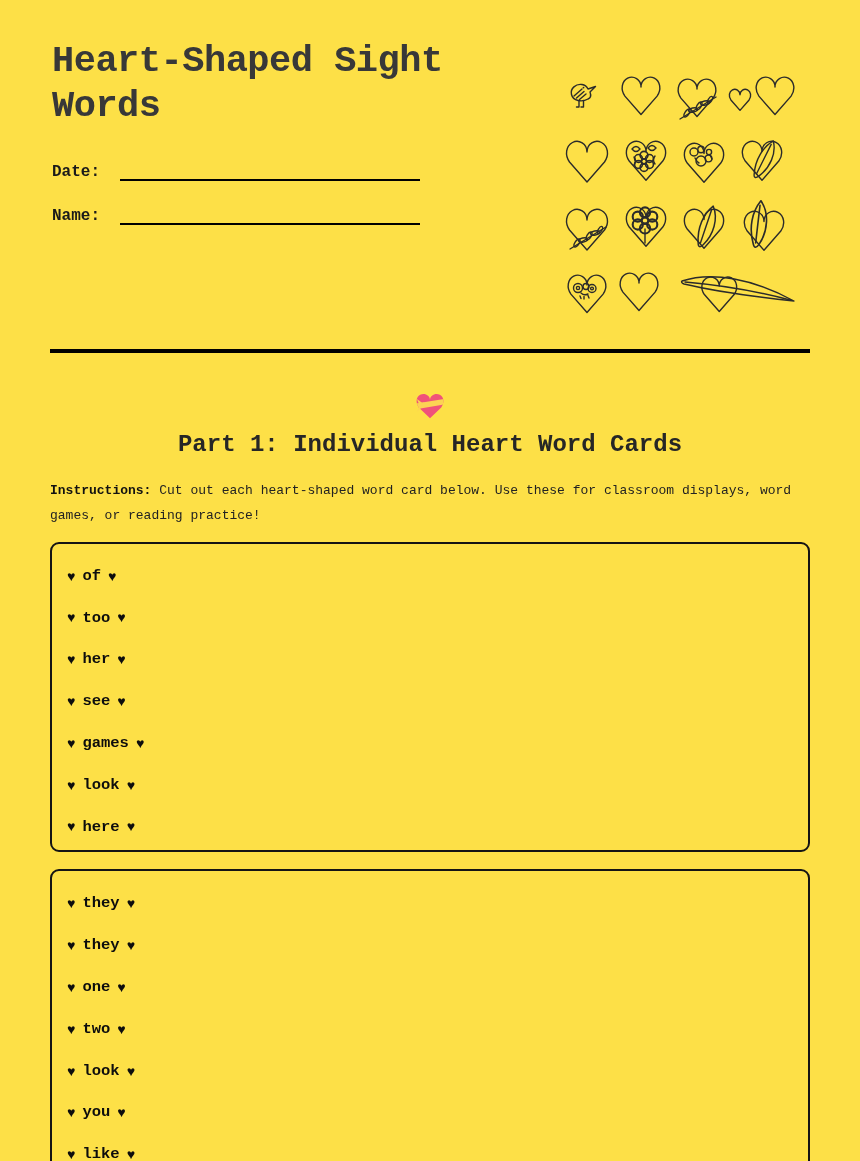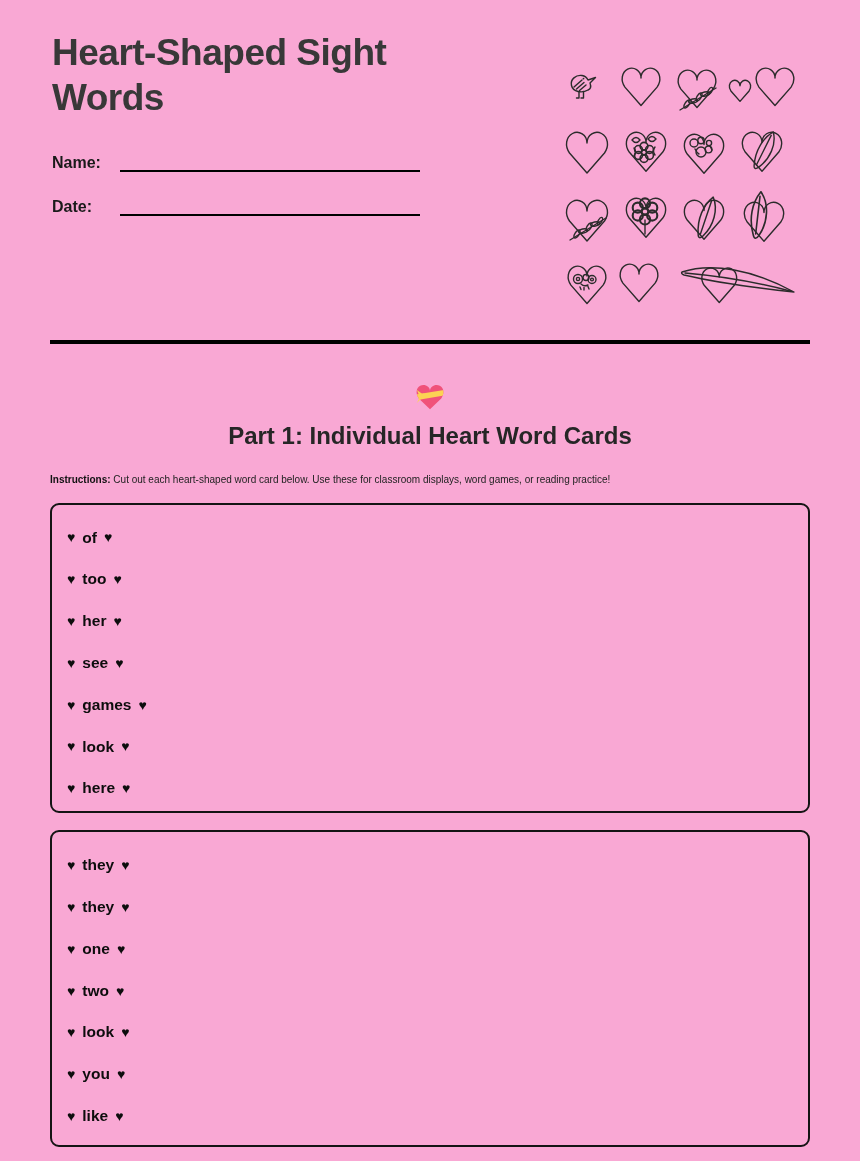--- a/index.html
+++ b/index.html
@@ -4,44 +4,45 @@
 <style>
   * { box-sizing: border-box; }
   html,body { margin:0; padding:0; background:#ffffff; }
   body {
     font-family: "Liberation Sans", sans-serif;
     color:#1a1a1a;
     width:860px;
   }
   .page {
     width:860px; height:1161px;
-    padding:28px 50px 0 50px;
+    padding:37px 50px 0 50px;
     overflow:hidden;
-    background:#f9a8d4;
+    background:#fde047;
+    font-family:Liberation Mono, monospace;
   }
   .header { display:flex; justify-content:space-between; }
   .header-left { width:460px; }
   h1.page-title {
     font-size:37px; line-height:1.22; letter-spacing:-0.5px;
     color:#383838; margin:2px 0 0 2px; max-width:430px; font-weight:bold;
   }
   .fields { margin-top:34px; margin-left:2px; }
   .field-row { display:flex; align-items:flex-end; margin-bottom:26px; }
   .field-label { font-weight:bold; font-size:16px; width:68px; flex:none; }
   .write-line { width:300px; height:18px; border-bottom:2px solid #000; flex:none; }
   .header-right { width:256px; flex:none; }
   .header-right svg { margin-top:26px; display:block; }
   .doodle { stroke:#2b2b2b; fill:none; stroke-width:1.4; stroke-linecap:round; stroke-linejoin:round; }
   hr.divider { border:none; border-top:4px solid #000; margin:34px 0 0 0; }
   h2.part-heading {
     display:flex; align-items:center; gap:11px;
     font-size:24px; color:#262626; margin:38px 0 0 0; font-weight:bold;flex-direction:column;
   }
   .emoji-icon { flex:none; }
-  .instructions { font-size:10px; line-height:1.95; margin:20px 0 0 0; color:#222; }
+  .instructions { font-size:13px; line-height:1.95; margin:20px 0 0 0; color:#222; }
   .instructions strong { font-weight:bold; color:#111; }
   .card-box {
     border:2px solid #141414; border-radius:9px;
     margin-top:13px; padding:24px 15px 14px 15px;
   }
   .card-box.second { margin-top:17px; padding-bottom:20px; }
   .word-row {
     display:flex; align-items:center; gap:7px;
     font-weight:bold; font-size:15.5px; color:#0d0d0d;
     margin-bottom:24px; line-height:1.15;
@@ -52,25 +53,25 @@
 </head>
 <body>
 
 <div class="page">
 
   <div class="header">
     <div class="header-left">
       <h1 class="page-title">Heart-Shaped Sight Words</h1>
       <div class="fields">
         <div class="field-row">
-          <span class="field-label">Name:</span>
+          <span class="field-label">Date:</span>
           <span class="write-line"></span>
         </div>
         <div class="field-row">
-          <span class="field-label">Date:</span>
+          <span class="field-label">Name:</span>
           <span class="write-line"></span>
         </div>
       </div>
     </div>
 
     <div class="header-right">
       <svg class="doodle" width="250" height="252" viewBox="0 0 250 252">
         <defs>
           <path id="hrt" vector-effect="non-scaling-stroke" d="M25,13 C25,5 17,0 10.5,3.5 C4,7 2.5,16 7.5,23 L25,43 L42.5,23 C47.5,16 46,7 39.5,3.5 C33,0 25,5 25,13 Z"></path>
           <g id="brnch">

